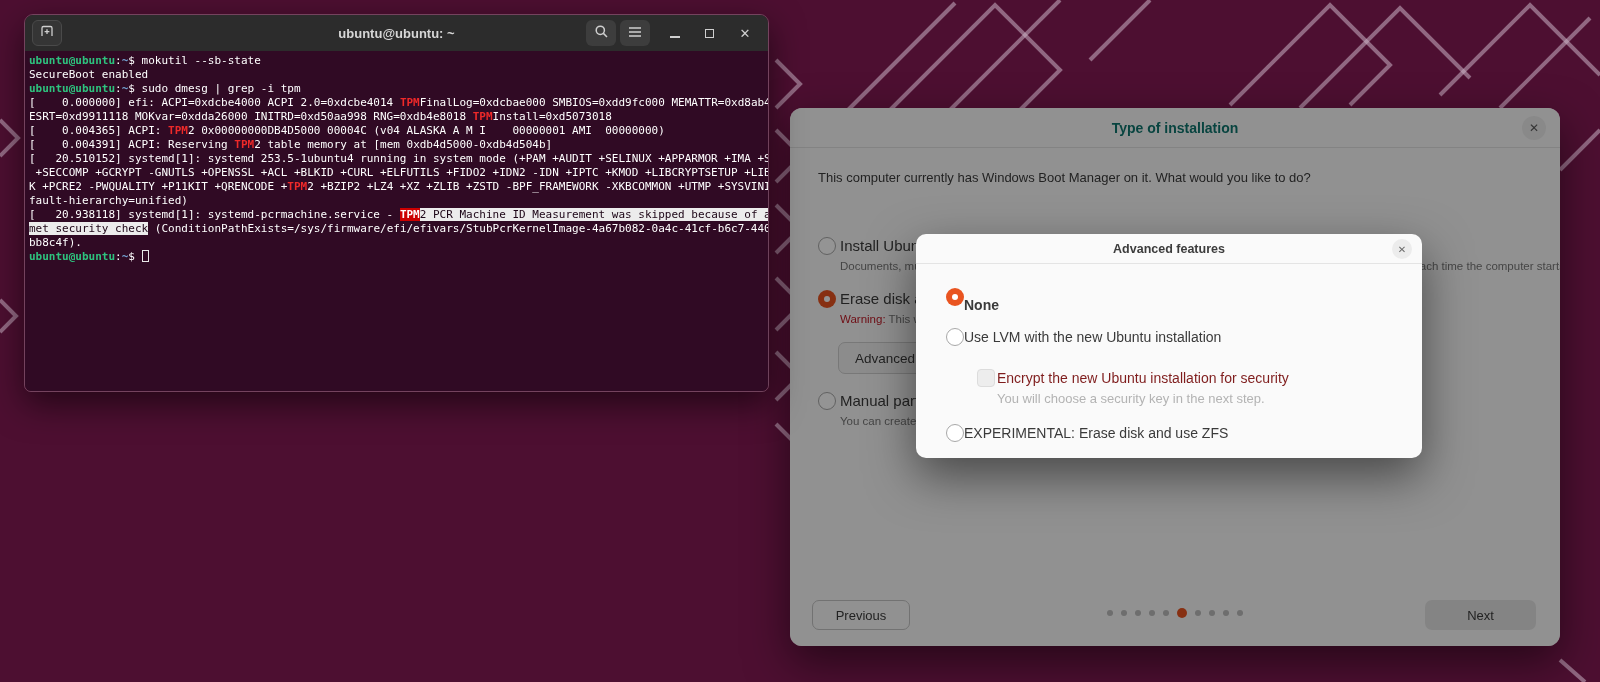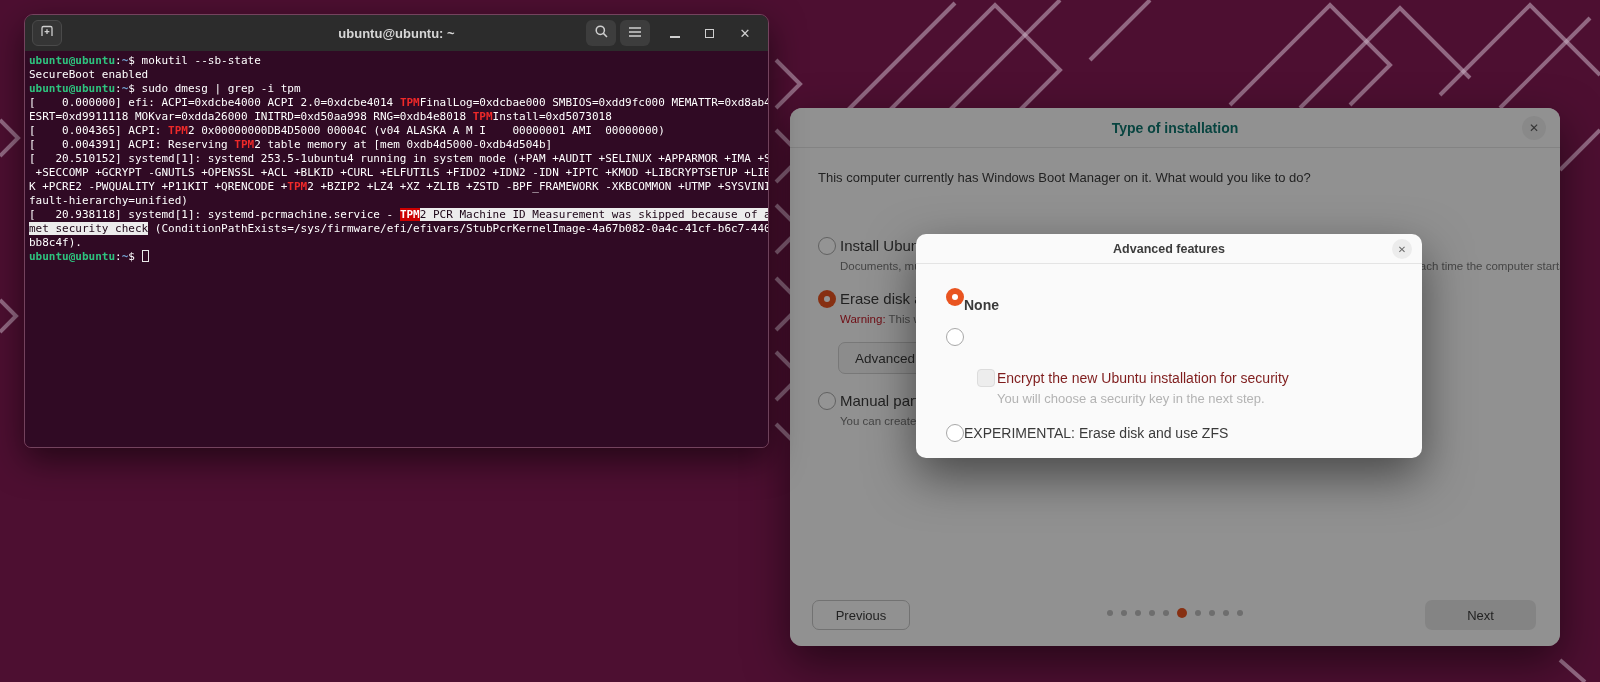--- a/index.html
+++ b/index.html
@@ -4,21 +4,21 @@
 <style>
   * { margin:0; padding:0; box-sizing:border-box; }
   html,body { width:1600px; height:682px; overflow:hidden; }
   body { position:relative; background:#4d0f31; font-family:"Liberation Sans", sans-serif; }
 
   
   #wallpaper { position:absolute; inset:0; z-index:0; }
   #wallpaper path { fill:none; stroke:#cab3c5; stroke-opacity:.55; stroke-width:4; stroke-linejoin:miter; }
 
   
-  .terminal { position:absolute; left:24px; top:14px; width:745px; height:434px; z-index:3;
+  .terminal { position:absolute; left:24px; top:14px; width:745px; height:378px; z-index:3;
               border-radius:9px 9px 7px 7px; overflow:hidden;
               box-shadow:0 12px 34px rgba(0,0,0,.55);
               border:1px solid rgba(255,255,255,.22); }
   .t-header { height:36px; background:#2c2c2c; position:relative; display:flex; align-items:center; }
   .t-title { position:absolute; left:0; right:0; text-align:center; color:#d6d6d6; font-size:13px; font-weight:bold; }
   .t-btn { width:30px; height:26px; border-radius:6px; background:#3d3d3d; display:flex; align-items:center;
            justify-content:center; color:#cfcfcf; }
   .t-btn.newtab { position:absolute; left:7px; top:5px; background:#353535; border:1px solid #4a4a4a; }
   .t-btn.search { position:absolute; right:152px; top:5px; }
   .t-btn.menu   { position:absolute; right:118px; top:5px; }
@@ -218,20 +218,21 @@
     <div class="d-title">Advanced features</div>
     <div class="d-close">
         <span>✕</span>
       </div>
   </div>
 
   <span class="radio sel" style="left:30px; top:54px;"></span>
   <div class="d-label" style="top:61px;font-weight:bold;">None</div>
 
   <span class="radio" style="left:30px; top:94px;"></span>
+  <div class="d-label" style="top:93px;">Use LVM with the new Ubuntu installation</div>
 
   <span class="checkbox"></span>
   <div class="d-label disabled" style="top:134px;">Encrypt the new Ubuntu installation for security</div>
   <div class="d-sub">You will choose a security key in the next step.</div>
 
   <span class="radio" style="left:30px; top:190px;"></span>
   <div class="d-label" style="top:189px;">EXPERIMENTAL: Erase disk and use ZFS</div>
 
   <div class="d-btn d-cancel">
       <span>Cancel</span>

